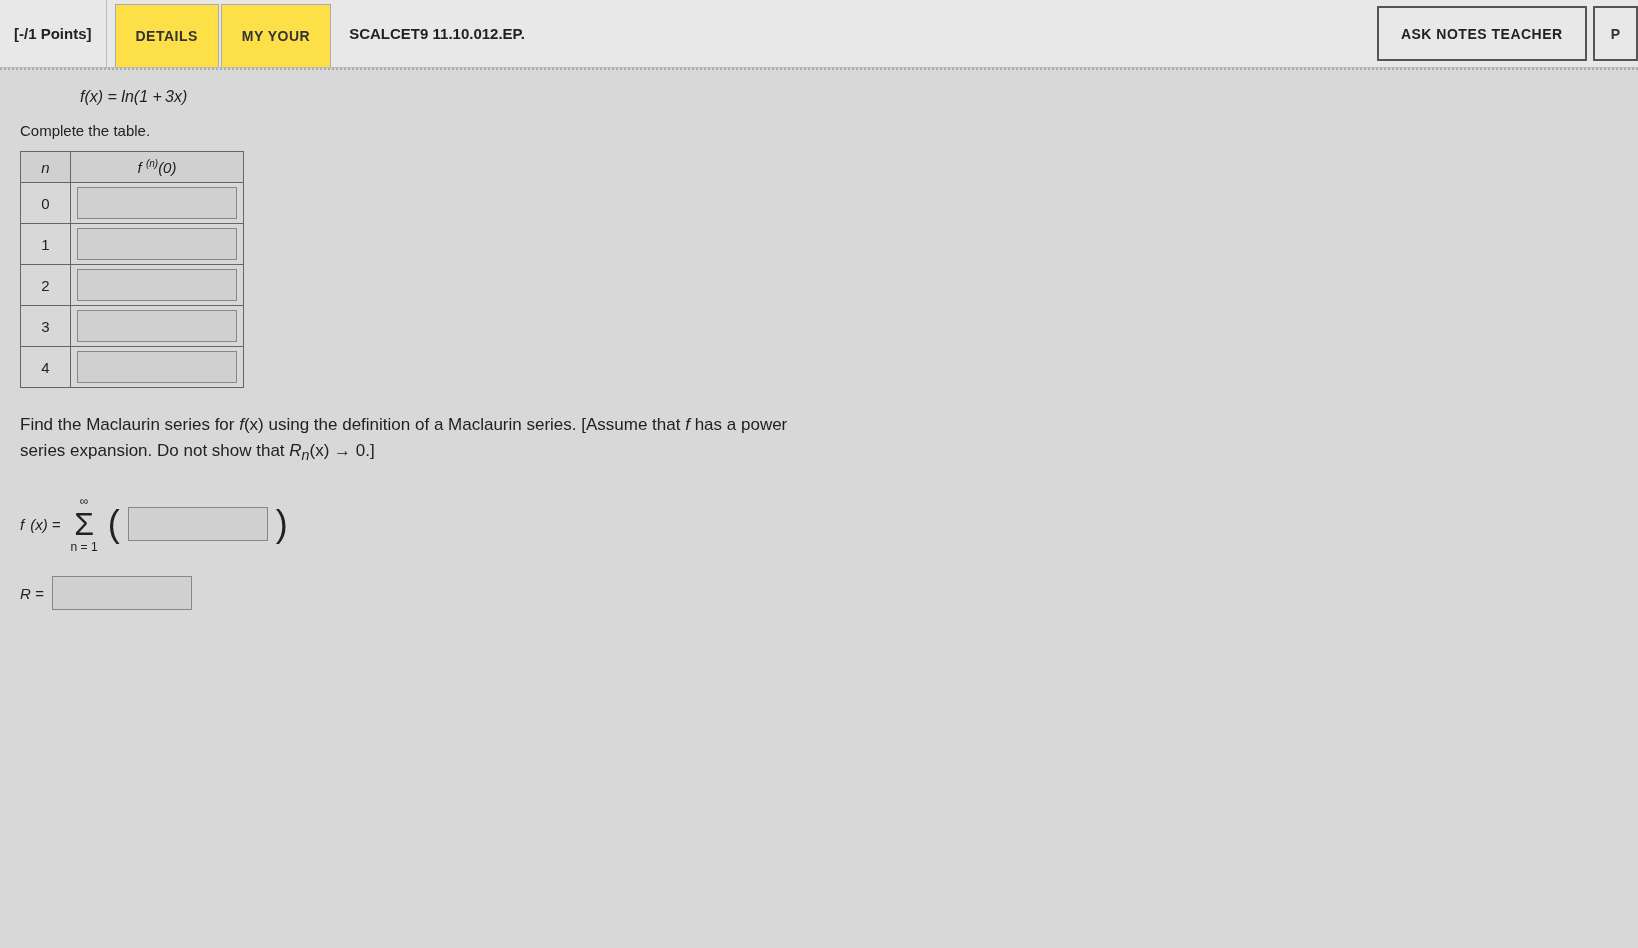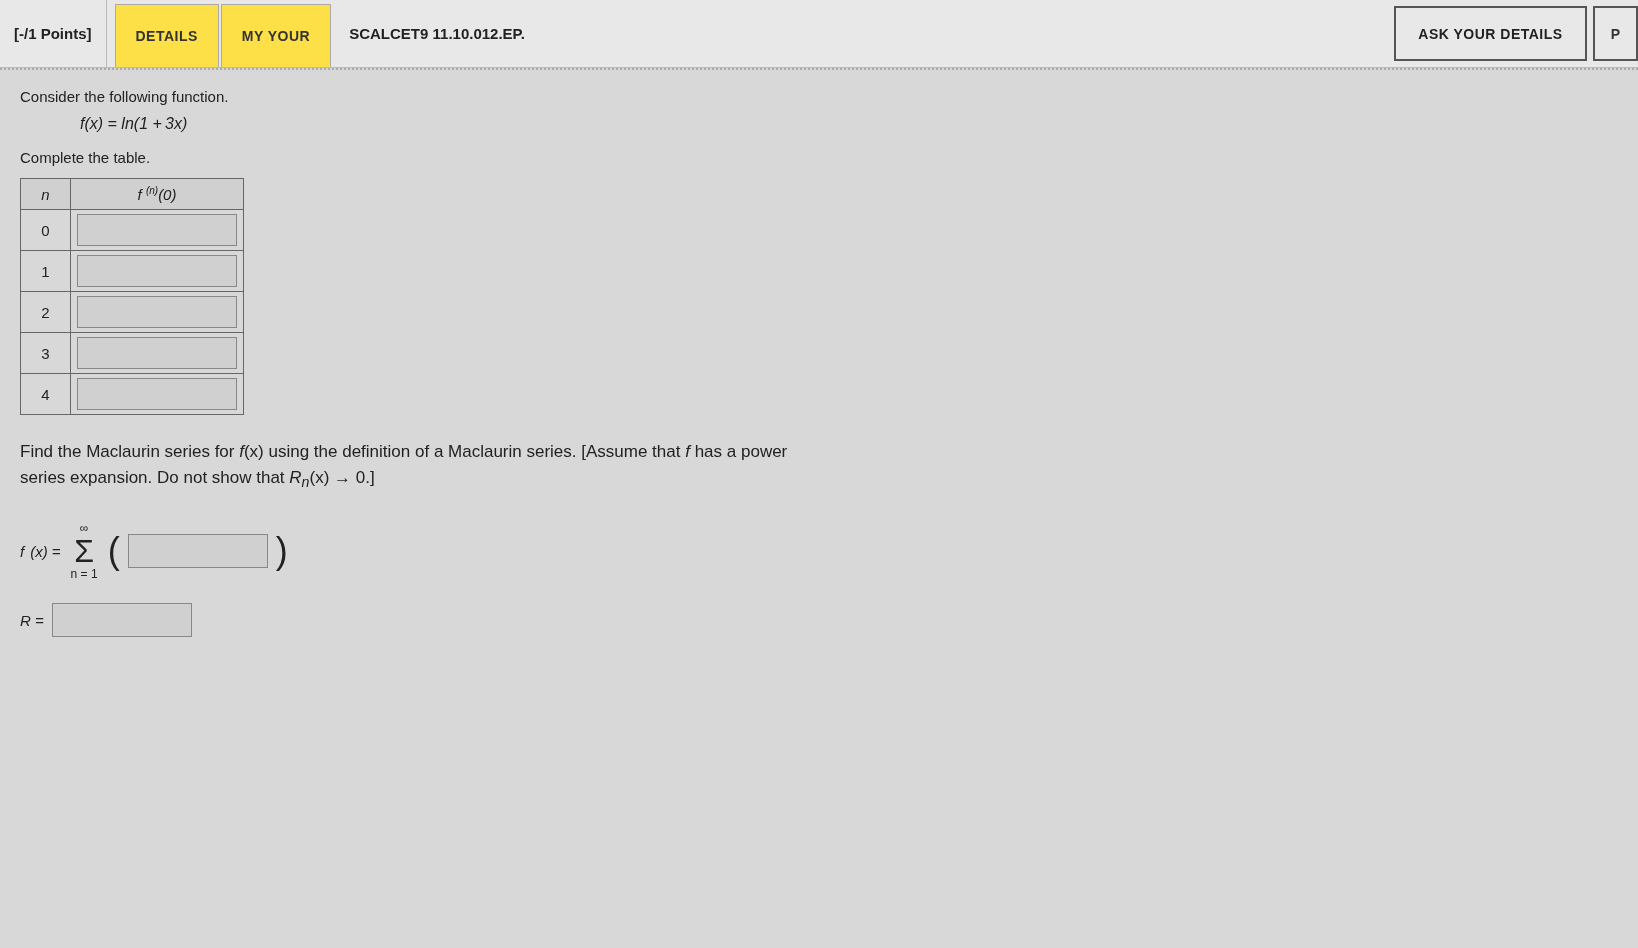--- a/index.html
+++ b/index.html
@@ -285,34 +285,31 @@
   <button class="tab-btn">
     <span>DETAILS</span>
   </button>
   <button class="tab-btn">
     <span>MY YOUR</span>
   </button>
   <div class="problem-id">
     <span>SCALCET9 11.10.012.EP.</span>
   </div>
   <button class="ask-teacher-btn">
-    <span>ASK YOUR DETAILS</span>
+    <span>ASK NOTES TEACHER</span>
   </button>
   <button class="pr-btn">
     <span>P</span>
   </button>
 </div>
 
 <div class="dotted-border"></div>
 
 <div class="content">
 
-  <p class="consider-text">
-    <span>Consider the following function.</span>
-  </p>
 
   <p class="function-display">
     <em>f</em>(x) = ln(1 + 3x)
   </p>
 
   <p class="complete-table-text">
     <span>Complete the table.</span>
   </p>
 
   <table class="derivative-table">

